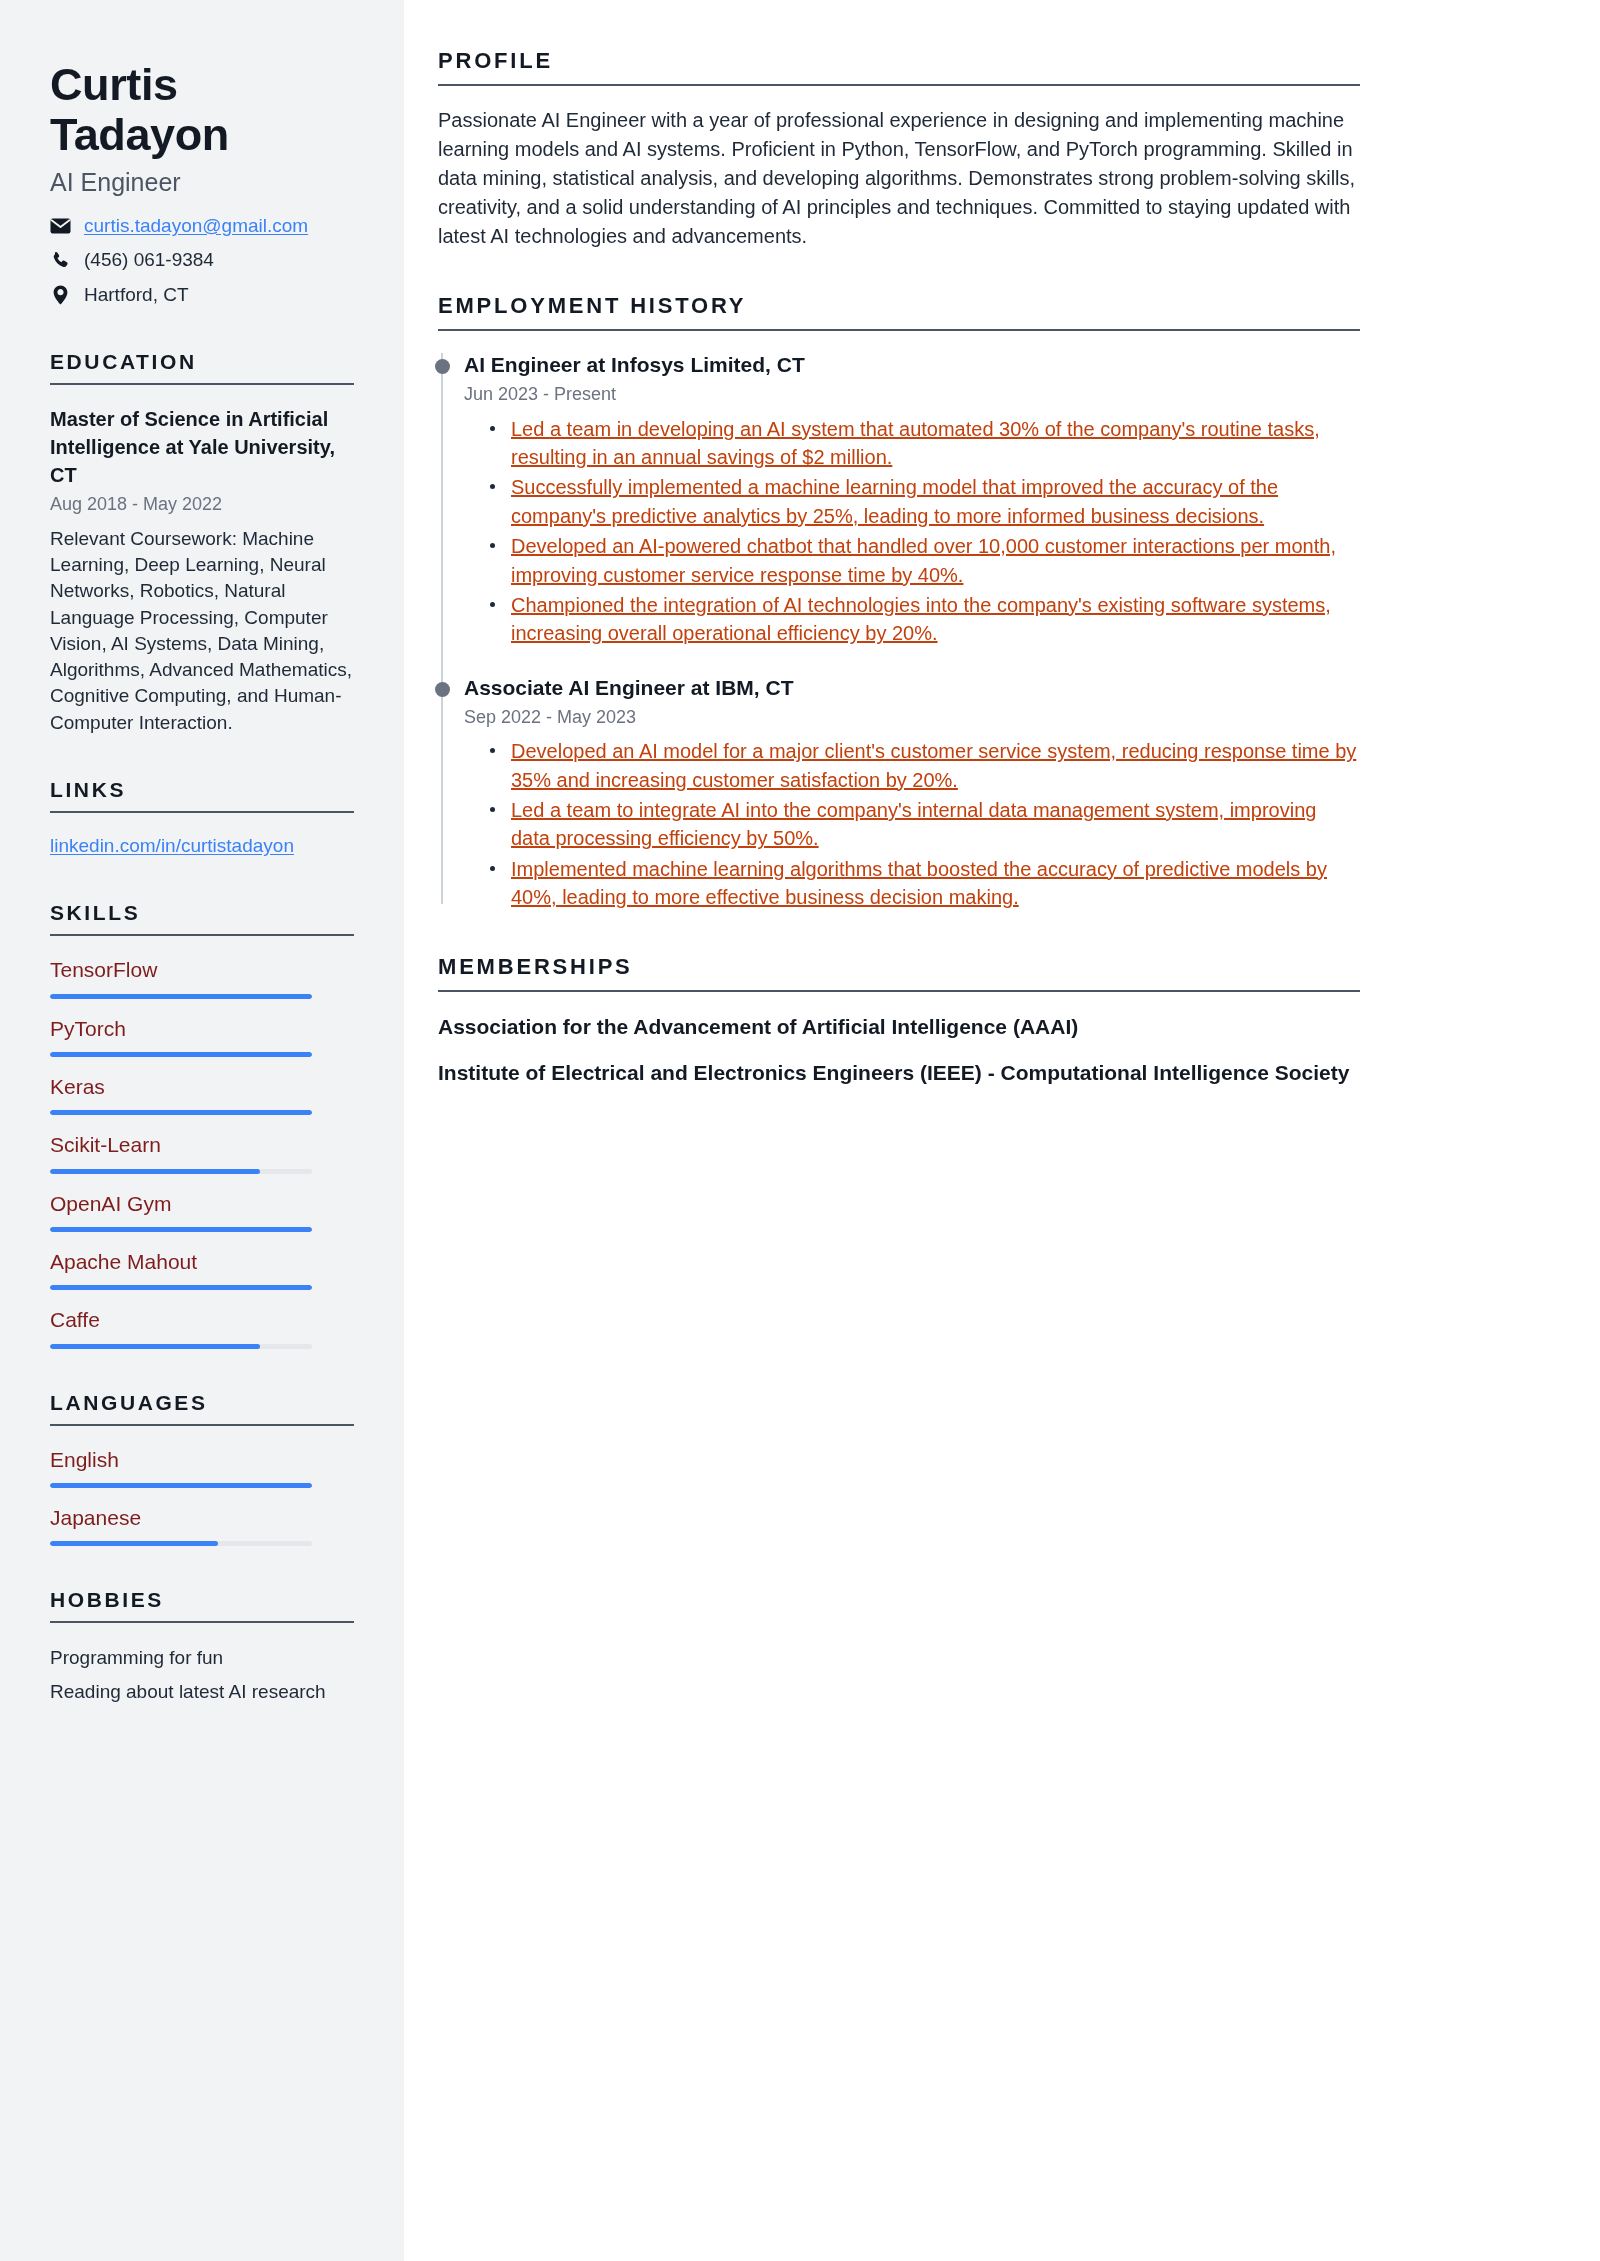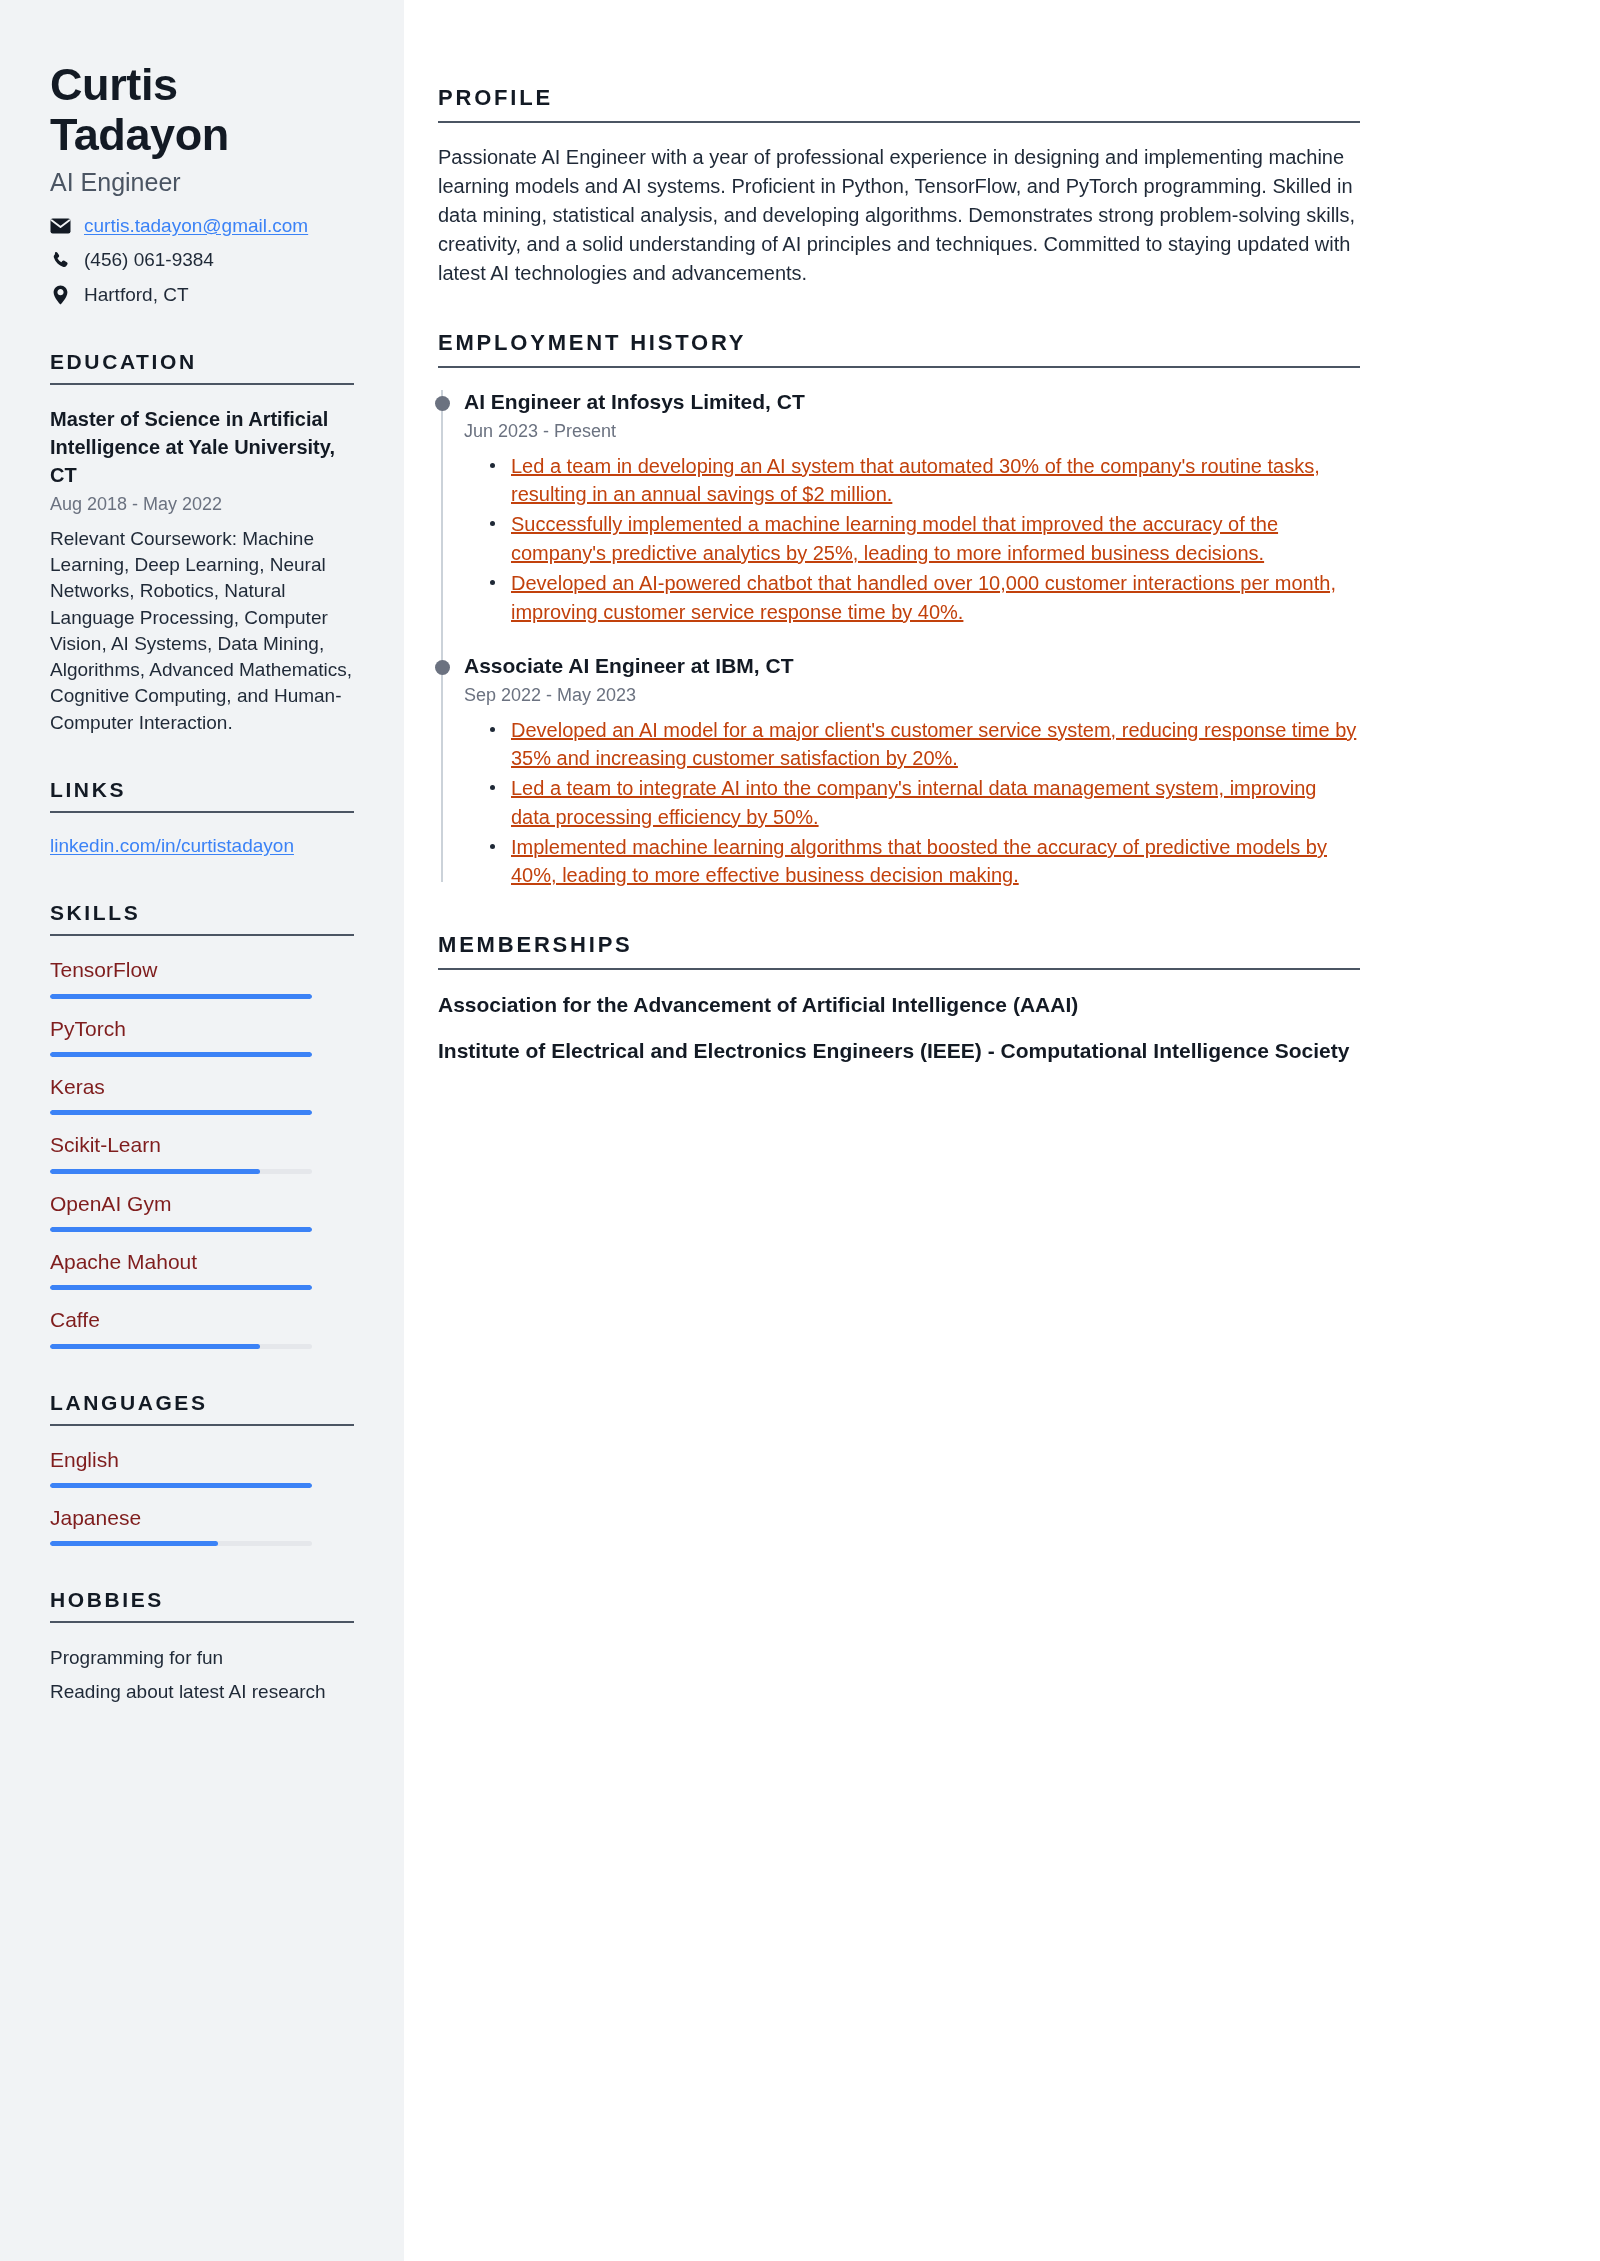--- a/index.html
+++ b/index.html
@@ -136,21 +136,20 @@
     color: #1f2937;
     line-height: 1.55;
     margin-bottom: 4px;
   }
 
   
   .main {
     flex: 1 1 auto;
     padding: 48px 52px 48px 34px;
     background: #ffffff;
-    margin-top: 37px;
   }
   .m-section { margin-bottom: 42px; }
   .m-sec-head {
     font-size: 22px;
     font-weight: 700;
     letter-spacing: 2.8px;
     text-transform: uppercase;
     color: #131a24;
     padding-bottom: 10px;
   }
@@ -396,20 +395,21 @@
       <div class="timeline">
 
         <div class="job">
           <span class="job-dot"></span>
           <div class="job-head">AI Engineer at Infosys Limited, CT</div>
           <div class="job-date">Jun 2023 - Present</div>
           <ul class="job-bullets">
             <li>Led a team in developing an AI system that automated 30% of the company's routine tasks, resulting in an annual savings of $2 million.</li>
             <li>Successfully implemented a machine learning model that improved the accuracy of the company's predictive analytics by 25%, leading to more informed business decisions.</li>
             <li>Developed an AI-powered chatbot that handled over 10,000 customer interactions per month, improving customer service response time by 40%.</li>
+            <li>Championed the integration of AI technologies into the company's existing software systems, increasing overall operational efficiency by 20%.</li>
           </ul>
         </div>
 
         <div class="job">
           <span class="job-dot"></span>
           <div class="job-head">Associate AI Engineer at IBM, CT</div>
           <div class="job-date">Sep 2022 - May 2023</div>
           <ul class="job-bullets">
             <li>Developed an AI model for a major client's customer service system, reducing response time by 35% and increasing customer satisfaction by 20%.</li>
             <li>Led a team to integrate AI into the company's internal data management system, improving data processing efficiency by 50%.</li>

